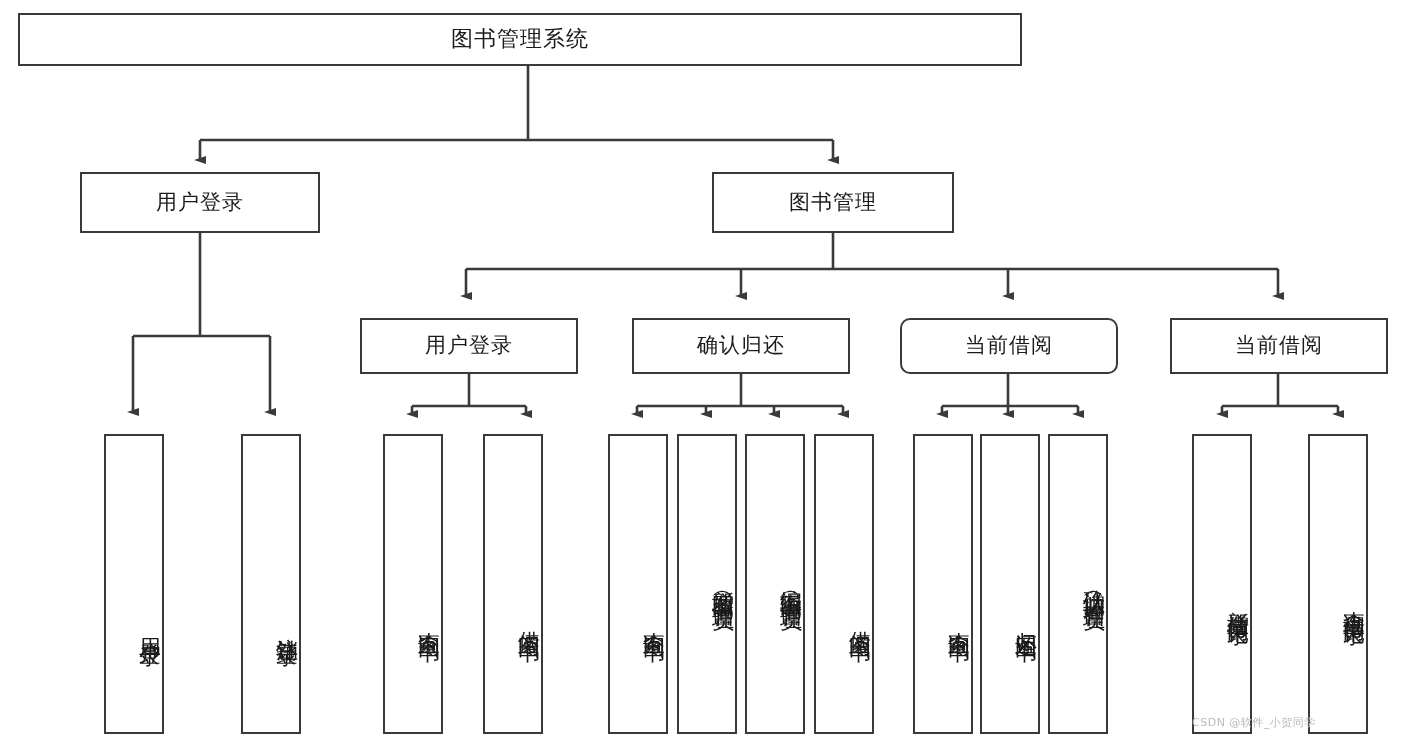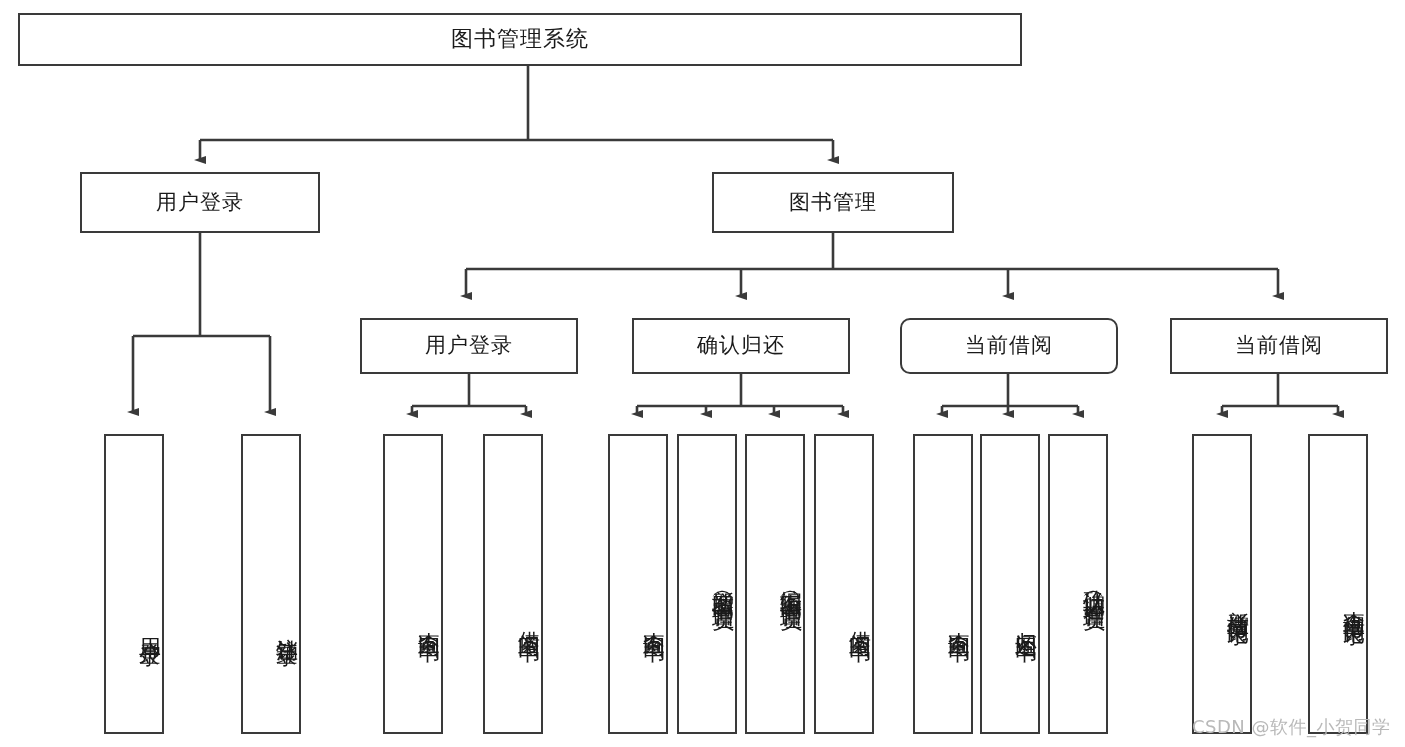--- a/index.html
+++ b/index.html
@@ -52,21 +52,21 @@
     line-height: 1.05;
   }
   .node.vert.toppad {
     padding-top: 2px;
   }
   #root-node {
     font-size: 22px;
   }
   .watermark {
     position: absolute;
-    font-size: 18px;
+    font-size: 11px;
     color: #b9b9b9;
     letter-spacing: 0.5px;
     white-space: nowrap;
   }
 </style>
 </head>
 <body>
 
 <div id="canvas">
 

